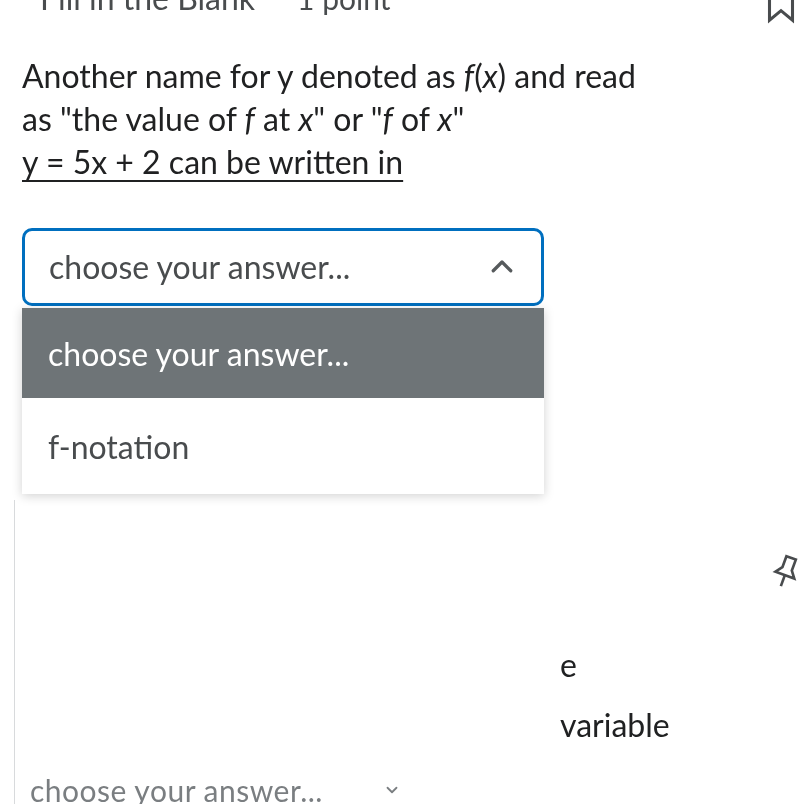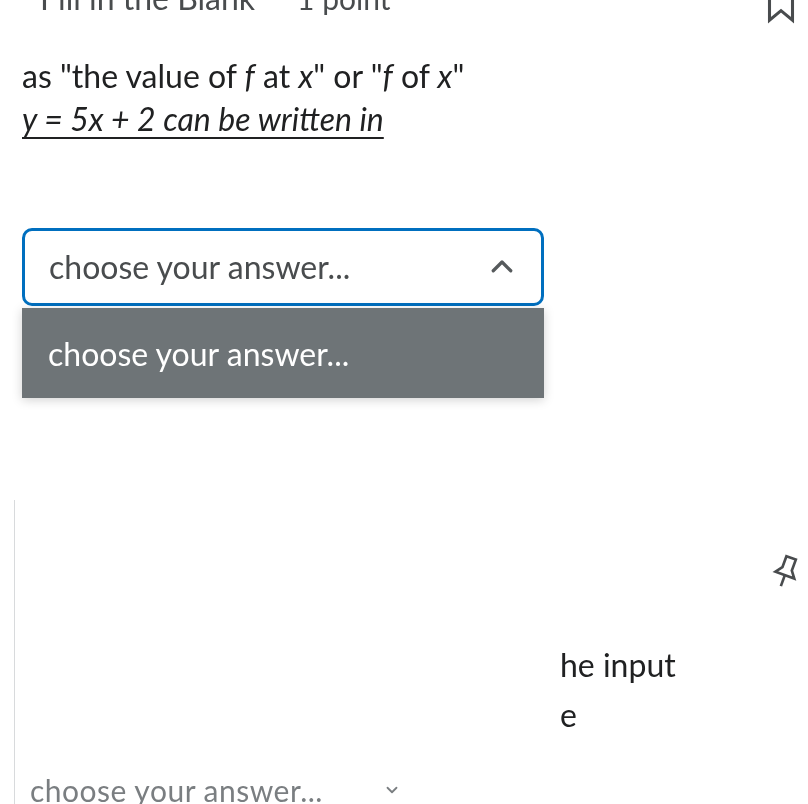--- a/index.html
+++ b/index.html
@@ -38,21 +38,20 @@
     top: 54px;
     font-size: 32px;
     line-height: 1.35;
     color: #202122;
   }
   .italic { font-style: italic; }
   .eq-line {
     text-decoration: underline;
     text-decoration-thickness: 2px;
     text-underline-offset: 6px;
-    font-style: italic;
   }
 
   .inline-row {
     position: absolute;
     left: 22px;
     top: 228px;
     right: 10px;
     font-size: 32px;
     line-height: 1.35;
     color: #202122;
@@ -158,20 +157,23 @@
   <span class="points">1 point</span>
 </div>
 <span class="flag-icon">
   <svg viewBox="0 0 24 24" fill="none" stroke="currentColor" stroke-width="1.6">
     <path d="M6 3 L6 21 L12 16 L18 21 L18 3 Z"></path>
   </svg>
 </span>
 
 <div class="question-body">
   <div>
+    <span>Another name for y denoted as </span><span class="italic">f</span><span>(</span><span class="italic">x</span><span>) and read</span>
+  </div>
+  <div>
     <span>as "the value of </span><span class="italic">f</span><span> at </span><span class="italic">x</span><span>" or "</span><span class="italic">f</span><span> of </span><span class="italic">x</span><span>"</span>
   </div>
   <div>
     <span class="eq-line">y = 5x + 2 can be written in</span>
   </div>
 </div>
 
 <div class="inline-row">
   <span class="select-box">
     <span class="sel-label">choose your answer...</span>
@@ -180,32 +182,35 @@
         <polyline points="5 15 12 8 19 15"></polyline>
       </svg>
     </span>
   </span>
 </div>
 
 <div class="dropdown">
   <div class="option selected">
       <span>choose your answer...</span>
     </div>
+  <div class="option">
+      <span>f-notation</span>
+    </div>
 </div>
 
 <span class="pin-icon">
   <svg viewBox="0 0 24 24" fill="none" stroke="currentColor" stroke-width="1.6">
     <path d="M9 3 L15 3 L15 10 L18 14 L6 14 L9 10 Z"></path>
     <line x1="12" y1="14" x2="12" y2="21"></line>
   </svg>
 </span>
 
 <div class="bg-question2">
-  <div>he input</div>
   <div>e</div>
+  <div style="margin-top:10px;">variable</div>
 </div>
 
 <div class="left-rule"></div>
 
 <div class="bg-select2">
   <span>choose your answer...</span>
   <span class="mini-chev">
     <svg viewBox="0 0 24 24" fill="none" stroke="#7a7e81" stroke-width="2.4" stroke-linecap="round" stroke-linejoin="round">
       <polyline points="6 9 12 15 18 9"></polyline>
     </svg>

